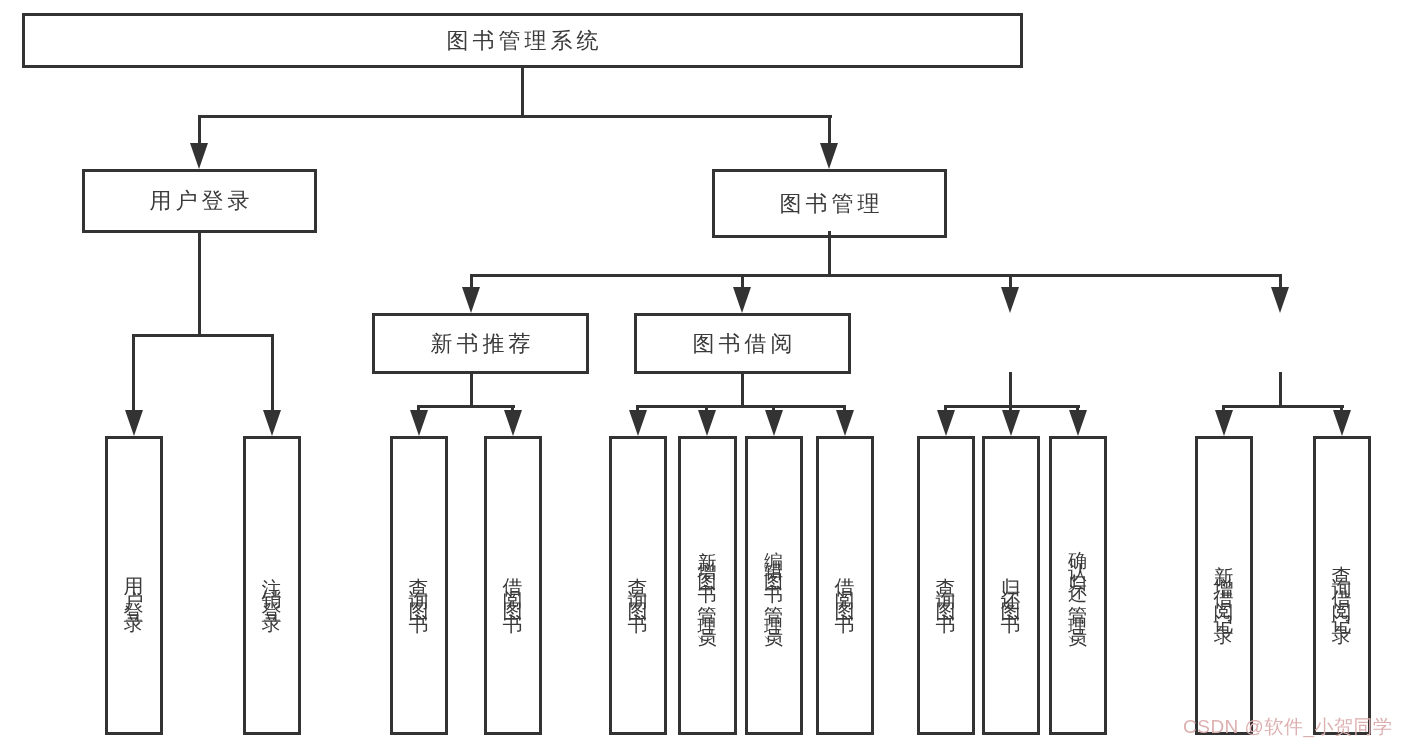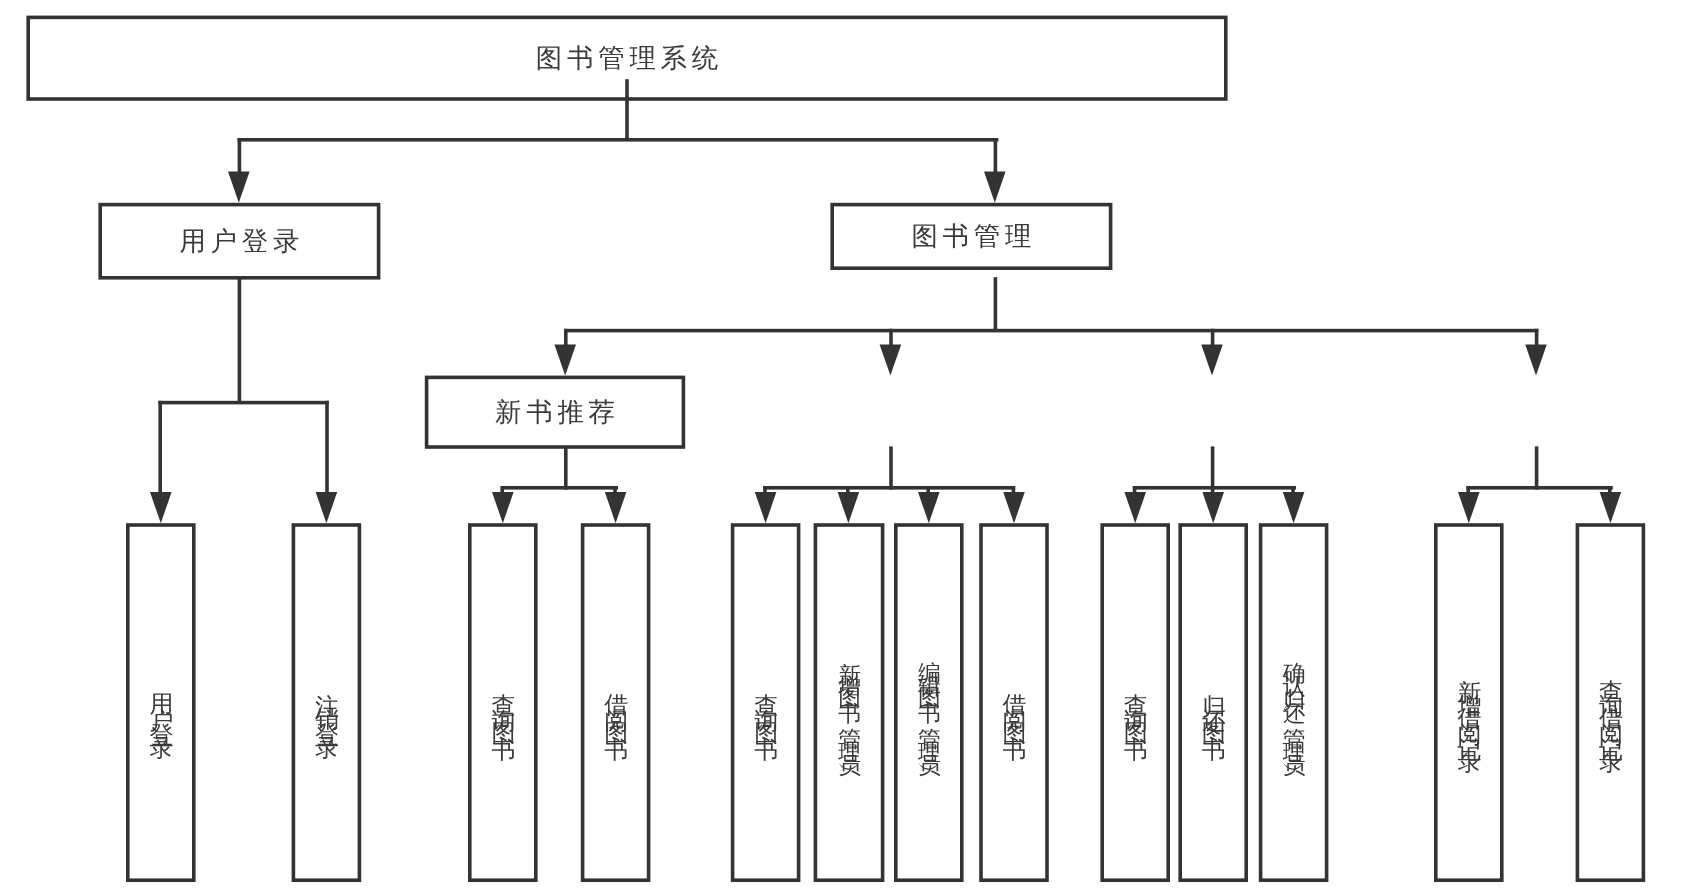--- a/index.html
+++ b/index.html
@@ -58,33 +58,36 @@
     color:var(--wm);
     white-space:nowrap;
     z-index:10;
   }
 </style>
 </head>
 <body>
 
 <div class="stage">
 
-  <div class="box" style="left:22px;top:13px;width:1001px;height:71px">
+  <div class="box" style="left:22px;top:13px;width:1001px;height:55px">
     <span class="hlabel">图书管理系统</span>
   </div>
 
   <div class="box" style="left:82px;top:169px;width:235px;height:64px">
     <span class="hlabel">用户登录</span>
   </div>
-  <div class="box" style="left:692px;top:169px;width:235px;height:56px">
+  <div class="box" style="left:712px;top:169px;width:235px;height:69px">
     <span class="hlabel">图书管理</span>
   </div>
 
-  <div class="box" style="left:354px;top:313px;width:217px;height:61px">
+  <div class="box" style="left:372px;top:313px;width:217px;height:61px">
     <span class="hlabel">新书推荐</span>
+  </div>
+  <div class="box" style="left:634px;top:313px;width:217px;height:61px">
+    <span class="hlabel">图书借阅</span>
   </div>
 
   <div class="box" style="left:105px;top:436px;width:58px;height:299px">
     <span class="vtext">用户登录</span>
   </div>
   <div class="box" style="left:243px;top:436px;width:58px;height:299px">
     <span class="vtext">注销登录</span>
   </div>
 
   <div class="box" style="left:390px;top:436px;width:58px;height:299px">
@@ -176,14 +179,15 @@
   <div class="lv" style="left:1076px;top:405px;height:10px"></div>
   <div class="arrow" style="left:1069px;top:410px"></div>
 
   <div class="lv" style="left:1279px;top:372px;height:36px"></div>
   <div class="lh" style="left:1222px;top:405px;width:122px"></div>
   <div class="lv" style="left:1222px;top:405px;height:10px"></div>
   <div class="arrow" style="left:1215px;top:410px"></div>
   <div class="lv" style="left:1340px;top:405px;height:10px"></div>
   <div class="arrow" style="left:1333px;top:410px"></div>
 
+  <div class="watermark">CSDN @软件_小贺同学</div>
 
 </div>
 
 </body></html>

